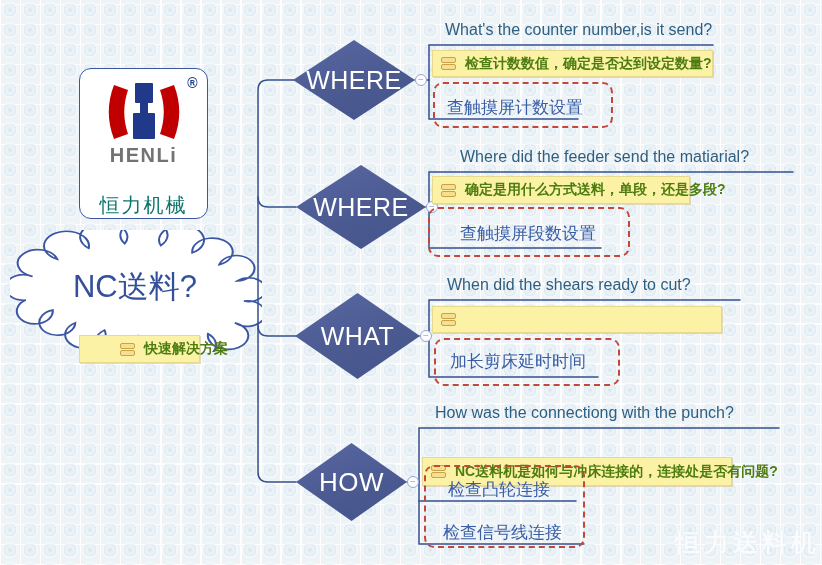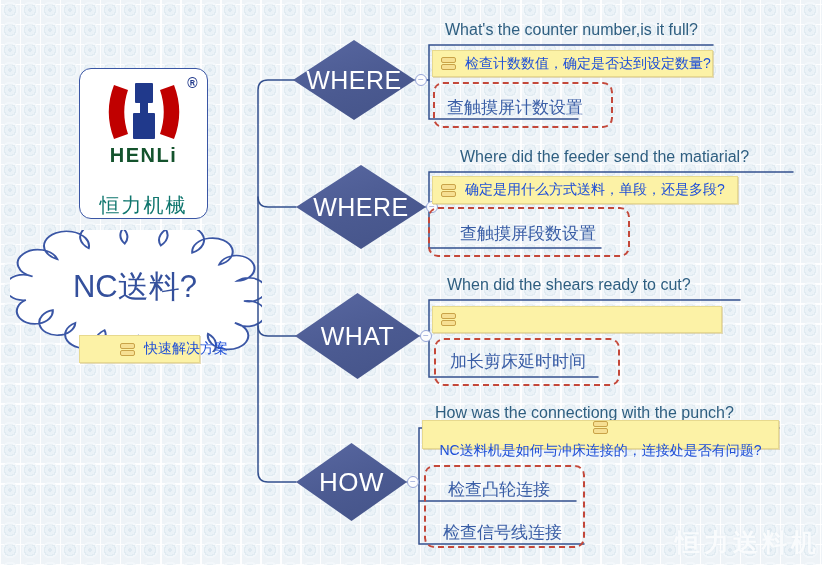--- a/index.html
+++ b/index.html
@@ -24,46 +24,46 @@
     clip-path:polygon(50% 0,100% 50%,50% 100%,0 50%);
     background:linear-gradient(160deg,#5968a2 0%,#4b5a91 55%,#445388 100%);}
   #d-what{left:293px;top:40px;width:122px;height:80px;}
   #d-where{left:296px;top:165px;width:130px;height:84px;}
   #d-when{left:295px;top:293px;width:125px;height:86px;}
   #d-how{left:296px;top:443px;width:111px;height:78px;font-size:26px;justify-content:center;}
   .q-title{position:absolute;color:#2e5e80;font-size:16px;white-space:nowrap;}
   #q1{left:445px;top:21px;} #q2{left:460px;top:148px;} #q3{left:447px;top:276px;} #q4{left:435px;top:404px;}
   .note{position:absolute;display:flex;align-items:center;gap:8px;box-sizing:border-box;
     background:#fcf2a6;border:1px solid #e7d98e;box-shadow:1px 1px 0 rgba(205,186,118,.5);
-    padding:0 8px;color:#1d4ed8;font-size:14px;white-space:nowrap;}
+    padding:0 8px;color:#4d7c0f;font-size:14px;white-space:nowrap;font-weight:bold;}
   #n1{left:432px;top:50px;width:281px;height:27px;}
-  #n2{left:432px;top:176px;width:306px;height:28px;}
+  #n2{left:432px;top:176px;width:258px;height:28px;}
   #n3{left:432px;top:306px;width:290px;height:27px;}
-  #n4{left:422px;top:420px;width:357px;height:29px;flex-direction:column;}
+  #n4{left:422px;top:457px;width:310px;height:29px;}
   .root-note{left:79px;top:335px;width:121px;height:28px;padding-left:40px;}
   .note-icon{width:16px;height:13px;position:relative;flex:0 0 auto;display:inline-block;}
   .note-icon i{position:absolute;left:0;width:13px;height:4px;background:#f6df92;
     border:1px solid #c9a348;border-radius:2px;display:block;}
   .note-icon i:first-child{top:0;} .note-icon i:last-child{bottom:0;}
   .redbox{position:absolute;border:2px dashed #c4483a;border-radius:10px;box-sizing:border-box;}
   #r1{left:433px;top:82px;width:180px;height:46px;}
   #r2{left:428px;top:207px;width:202px;height:50px;}
   #r3{left:434px;top:338px;width:186px;height:48px;}
   #r4{left:424px;top:465px;width:161px;height:83px;}
   .sol{position:absolute;color:#3a5ea6;font-size:17px;white-space:nowrap;}
   #s1{left:447px;top:96px;} #s2{left:460px;top:222px;} #s3{left:450px;top:350px;}
   #s4a{left:448px;top:478px;} #s4b{left:443px;top:521px;}
   .toggle{position:absolute;width:12px;height:12px;border:1px solid #97a6d8;border-radius:50%;
     background:#fdfdfe;color:#97a6d8;font-size:10px;line-height:9px;text-align:center;box-sizing:border-box;}
   #t1{left:415px;top:74px;} #t2{left:426px;top:201px;} #t3{left:420px;top:330px;} #t4{left:407px;top:476px;}
   .logo-card{position:absolute;left:79px;top:68px;width:129px;height:151px;background:#fff;
     border:1.5px solid #3a56a5;border-radius:12px;display:flex;flex-direction:column;align-items:center;box-sizing:border-box;}
   .logo-art{margin-top:12px;position:relative;width:76px;height:62px;}
   .reg-mark{position:absolute;right:-16px;top:-6px;color:#20398b;font-size:14px;font-weight:700;}
-  .brand{color:#14532d;font-weight:800;font-size:20px;letter-spacing:1.5px;margin-top:1px;}
+  .brand{color:#737373;font-weight:800;font-size:20px;letter-spacing:1.5px;margin-top:1px;}
   .brand-cn{color:#0f766e;font-size:20px;letter-spacing:2px;margin-top:25px;}
   .watermark{position:absolute;right:2px;bottom:6px;font-size:25px;font-weight:700;letter-spacing:4px;
     color:rgba(255,255,255,.8);text-shadow:0 0 2px rgba(214,228,238,.6);}
 </style>
 </head>
 <body>
 
 <div class="canvas">
 
   <div class="watermark">恒力送料机</div>
@@ -123,21 +123,21 @@
   </div>
   <div class="diamond" id="d-how">
     <span>HOW</span>
   </div>
 
   <div class="toggle" id="t1">−</div>
   <div class="toggle" id="t2">−</div>
   <div class="toggle" id="t3">−</div>
   <div class="toggle" id="t4">−</div>
 
-  <div class="q-title" id="q1">What's the counter number,is it full?</div>
+  <div class="q-title" id="q1">What's the counter number,is it send?</div>
   <div class="q-title" id="q2">Where did the feeder send the matiarial?</div>
   <div class="q-title" id="q3">When did the shears ready to cut?</div>
   <div class="q-title" id="q4">How was the connectiong with the punch?</div>
 
   <div class="note" id="n1">
     <span class="note-icon">
         <i></i>
         <i></i>
       </span>
     <span>检查计数数值，确定是否达到设定数量?</span>

